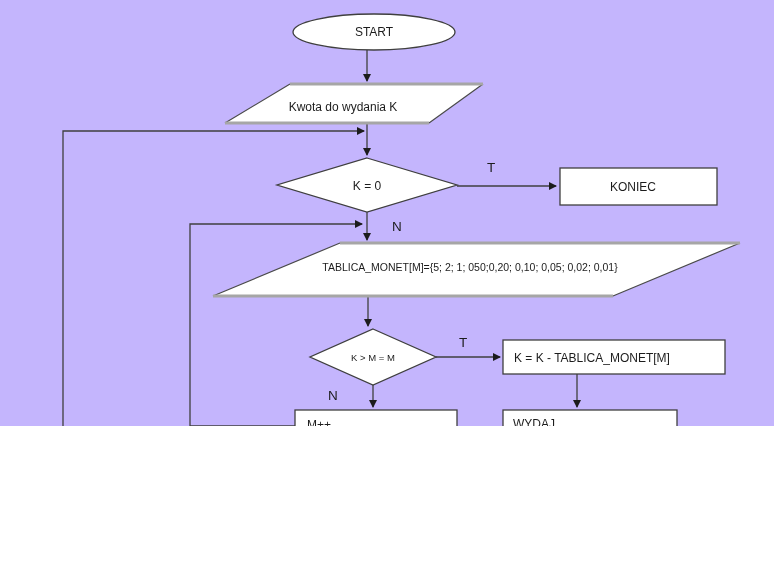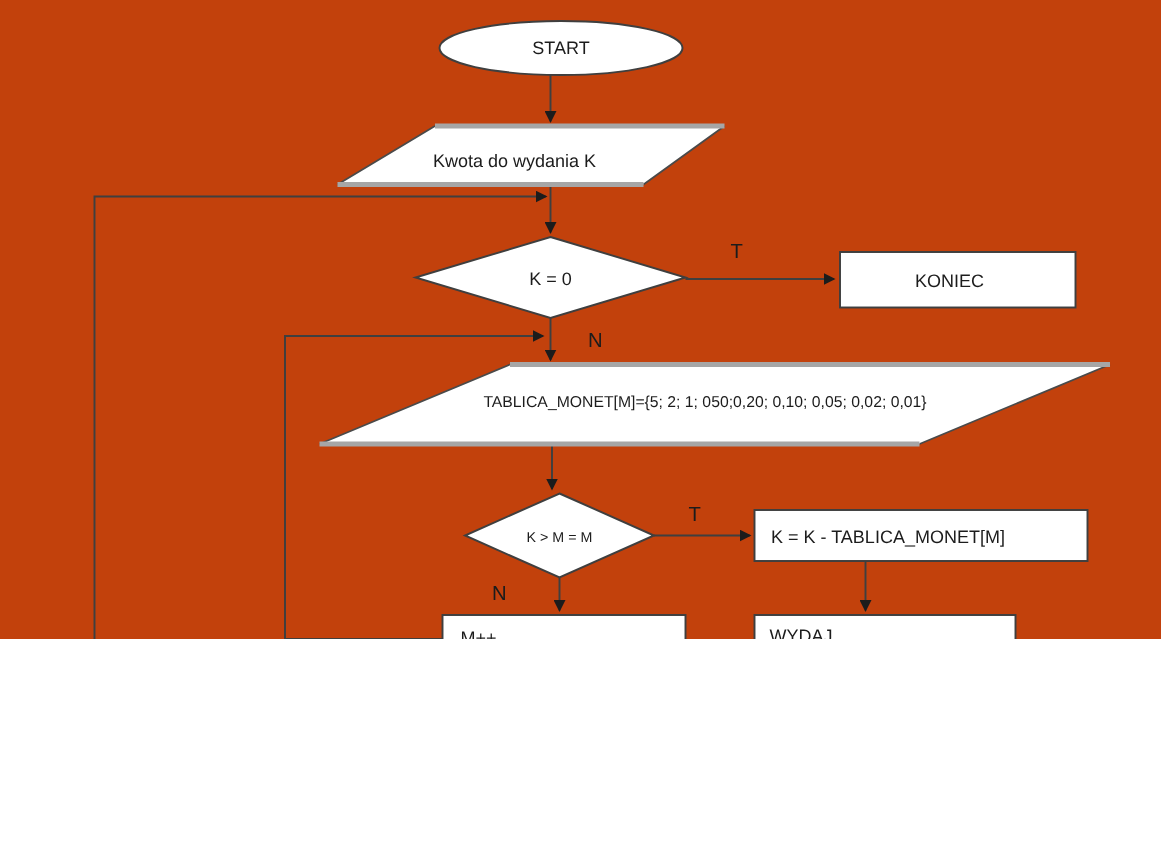--- a/index.html
+++ b/index.html
@@ -4,21 +4,21 @@
 <style>
   html, body {
     margin: 0;
     padding: 0;
     background: #ffffff;
   }
   .canvas {
     position: relative;
     width: 774px;
     height: 426px;
-    background: #c2410c;
+    background: #c4b5fd;
     font-family: "Liberation Sans", sans-serif;
   }
   svg { display: block; }
   .shape {
     fill: #ffffff;
     stroke: #3f3f3f;
     stroke-width: 1.3;
   }
   .edge {
     fill: none;

